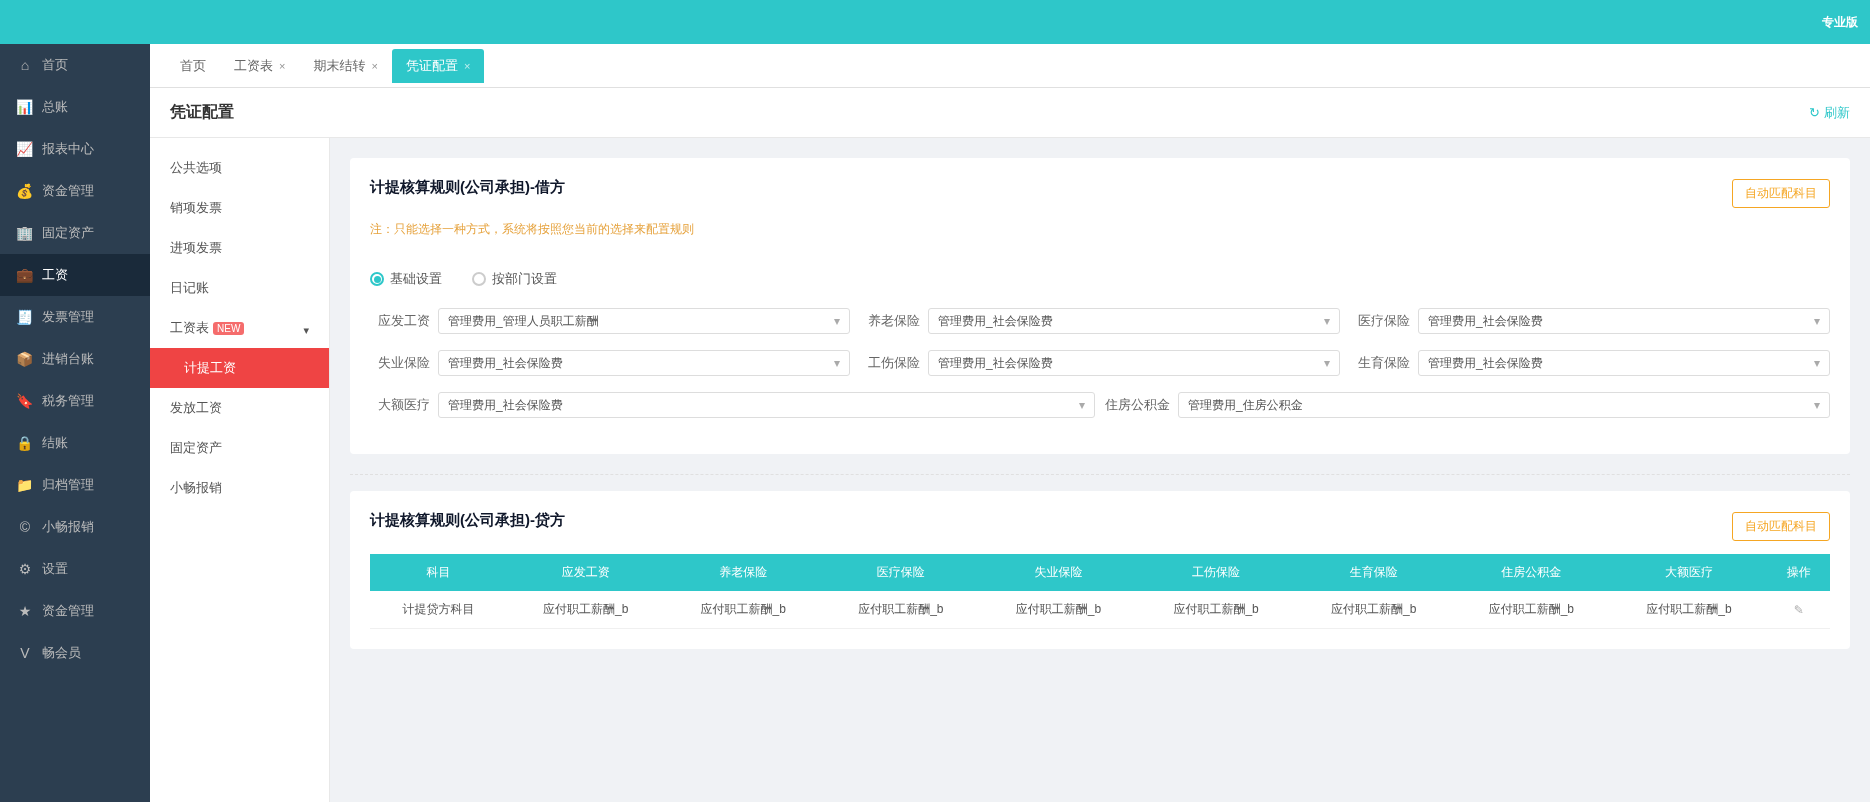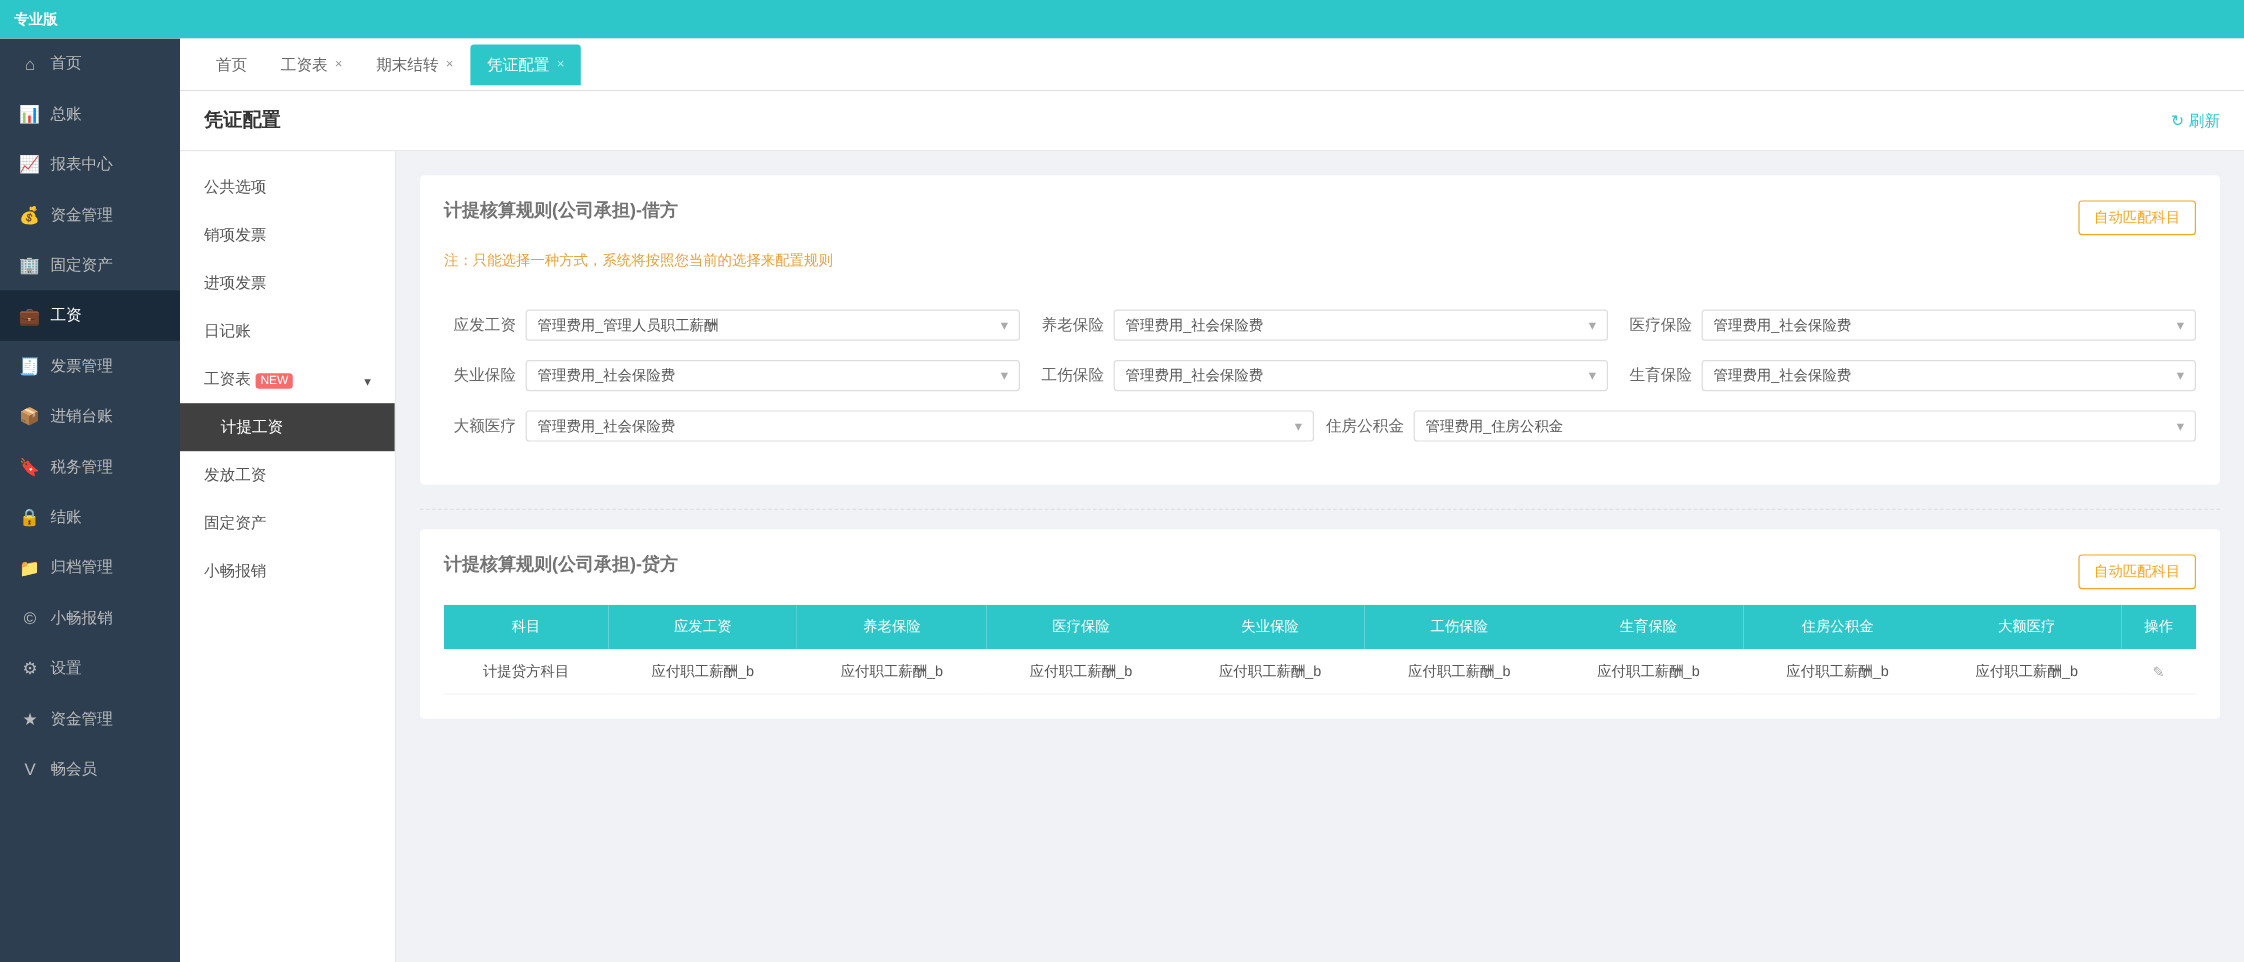--- a/index.html
+++ b/index.html
@@ -1,19 +1,19 @@
 <!DOCTYPE html>
 <html><head>
   <meta charset="utf-8">
   <style>
     * { box-sizing: border-box; margin: 0; padding: 0; }
     body { font-family: 'Microsoft YaHei', sans-serif; font-size: 13px; background: #f5f5f5; display: flex; flex-direction: column; height: 100vh; overflow: hidden; }
 
     
-    .top-bar { background: #2ec7c9; height: 32px; display: flex; align-items: center; padding: 0 12px; color: white; font-size: 12px; }
+    .top-bar { background: #2ec7c9; height: 44px; display: flex; align-items: center; padding: 0 12px; color: white; font-size: 12px; justify-content: flex-end; }
     .top-bar-title { font-weight: bold; }
 
     
     .app-layout { display: flex; flex: 1; overflow: hidden; }
 
     
     .sidebar { width: 150px; background: #2c3e50; color: #ccc; display: flex; flex-direction: column; overflow-y: auto; flex-shrink: 0; }
     .sidebar-item { display: flex; align-items: center; gap: 8px; padding: 12px 16px; cursor: pointer; font-size: 13px; color: #bbb; }
     .sidebar-item.active { background: #1a2a3a; color: white; }
     .sidebar-icon { font-size: 14px; width: 18px; text-align: center; }
@@ -31,30 +31,30 @@
     .page-header { background: white; padding: 14px 20px; border-bottom: 1px solid #e8e8e8; display: flex; align-items: center; justify-content: space-between; flex-shrink: 0; }
     .page-title { font-size: 16px; font-weight: bold; color: #333; }
     .refresh-btn { color: #2ec7c9; cursor: pointer; font-size: 13px; display: flex; align-items: center; gap: 4px; }
 
     
     .main-content { display: flex; flex: 1; overflow: hidden; }
 
     
     .left-nav { width: 180px; background: white; border-right: 1px solid #e8e8e8; padding: 10px 0; flex-shrink: 0; overflow-y: auto; }
     .left-nav-item { padding: 11px 20px; cursor: pointer; color: #555; font-size: 13px; display: flex; align-items: flex-end; justify-content: space-between; }
-    .left-nav-item.active { background: #404040; color: white; padding-left: 34px; }
+    .left-nav-item.active { background: #ef4444; color: white; padding-left: 34px; }
     .new-badge { background: #f56c6c; color: white; font-size: 10px; padding: 1px 4px; border-radius: 3px; margin-left: 4px; }
     .nav-arrow { font-size: 11px; }
 
     
     .right-content { flex: 1; overflow-y: auto; padding: 20px; }
 
     
     .section { background: white; border-radius: 4px; margin-bottom: 20px; padding: 20px; }
-    .section-title { font-size: 15px; font-weight: bold; color: #737373; margin-bottom: 12px; }
+    .section-title { font-size: 15px; font-weight: bold; color: #0f172a; margin-bottom: 12px; }
     .section-note { color: #e6a23c; font-size: 12px; margin-bottom: 32px; }
 
     
     .section-header { display: flex; justify-content: space-between; align-items: center; margin-bottom: 12px; }
 
     
     .radio-group { display: flex; align-items: center; gap: 30px; margin-bottom: 20px; }
     .radio-item { display: flex; align-items: center; gap: 6px; cursor: pointer; font-size: 13px; color: #555; }
     .radio-circle { width: 14px; height: 14px; border-radius: 50%; border: 2px solid #ccc; display: inline-flex; align-items: center; justify-content: center; }
     .radio-circle.checked { border-color: #2ec7c9; }
@@ -222,20 +222,30 @@
 
       <div class="right-content">
 
         <div class="section">
           <div class="section-header">
             <span class="section-title">计提核算规则(公司承担)-借方</span>
             <button class="auto-match-btn">自动匹配科目</button>
           </div>
           <div class="section-note">注：只能选择一种方式，系统将按照您当前的选择来配置规则</div>
 
+          <div class="radio-group">
+            <div class="radio-item">
+              <div class="radio-circle checked"></div>
+              <span>基础设置</span>
+            </div>
+            <div class="radio-item">
+              <div class="radio-circle"></div>
+              <span>按部门设置</span>
+            </div>
+          </div>
 
           <div id="debit-form-rows">
               <div class="form-row">
                 <div class="form-field">
       <span class="form-label">应发工资</span>
       <div class="form-select">
         <span>管理费用_管理人员职工薪酬</span>
         <span class="form-select-arrow">▾</span>
       </div>
     </div>

